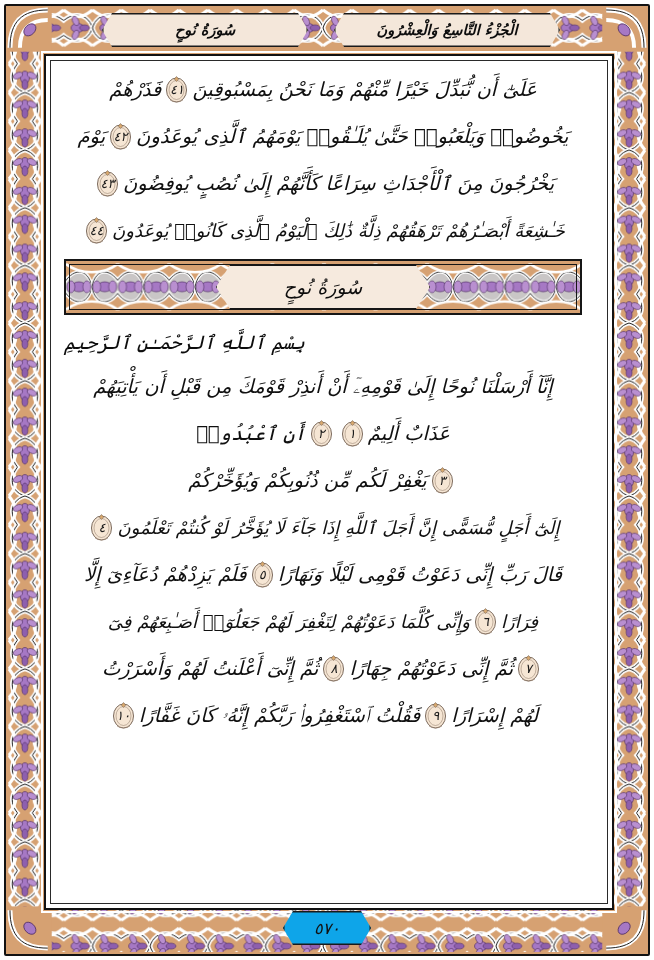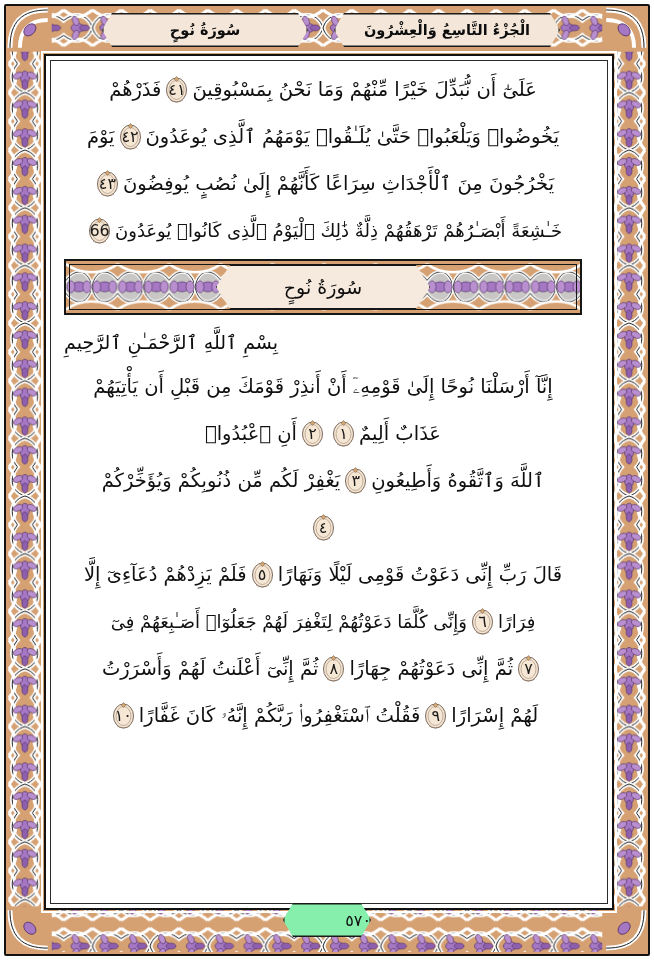--- a/index.html
+++ b/index.html
@@ -10,20 +10,21 @@
     background: #ffffff;
     font-family: "DejaVu Sans", sans-serif;
     overflow: hidden;
   }
 
   .page {
     position: relative;
     width: 654px;
     height: 908px;
     background: #ffffff;
+    font-style: italic;
   }
 
   
   .frame-outer {
     position: absolute;
     left: 4px; top: 4px;
     width: 646px; height: 952px;
     border: 2px solid #121212;
     border-radius: 2px;
     background: #D6A172;
@@ -137,21 +138,21 @@
     justify-content: center;
     width: 25px; height: 29px;
     margin: 0 3px;
     flex: 0 0 auto;
     position: relative;
     vertical-align: middle;
   }
   .ayah-marker svg { position: absolute; inset: 0; }
   .ayah-marker span {
     position: relative;
-    font-size: 16px;
+    font-size: 13px;
     color: #1a1a1a;
     font-family: "DejaVu Sans", sans-serif;
     line-height: 1;
     z-index: 2;
   }
 
   
   .surah-banner {
     position: relative;
     margin: 5px 0 6px 0;
@@ -201,28 +202,28 @@
     white-space: nowrap;
     font-family: "DejaVu Sans", sans-serif;
     letter-spacing: -0.2px;
   }
 
   
   .pagenum-plate {
     position: absolute;
     left: 50%;
     transform: translateX(-50%);
-    bottom: 17px;
+    bottom: 9px;
     width: 88px; height: 34px;
-    background: #86efac;
+    background: #0ea5e9;
     box-shadow: inset 0 0 0 1.5px #1a1a1a;
     clip-path: polygon(10px 0, 78px 0, 88px 17px, 78px 34px, 10px 34px, 0 17px);
     display: flex;
     align-items: center;
-    justify-content: flex-end;
+    justify-content: center;
     z-index: 10;
   }
   .pagenum-text {
     font-size: 16px;
     color: #111;
     direction: rtl;
     font-family: "DejaVu Sans", sans-serif;
   }
 </style>
 </head>
@@ -380,21 +381,21 @@
 
     <div class="ayah-line tight">
       <span>خَـٰشِعَةً أَبْصَـٰرُهُمْ تَرْهَقُهُمْ ذِلَّةٌ ذَٰلِكَ ٱلْيَوْمُ ٱلَّذِى كَانُوا۟ يُوعَدُونَ</span>
       <span class="ayah-marker">
         <svg viewBox="0 0 25 29" xmlns="http://www.w3.org/2000/svg">
           <ellipse cx="12.5" cy="15" rx="10" ry="12" fill="#F6E6D4" stroke="#6b584a" stroke-width="0.9"></ellipse>
           <ellipse cx="12.5" cy="15" rx="7.5" ry="9.5" fill="none" stroke="#9b8775" stroke-width="0.6"></ellipse>
           <path d="M12.5 1.5 l2.2 2.6 -2.2 2.4 -2.2 -2.4 z" fill="#D9A96F" stroke="#6b584a" stroke-width="0.5"></path>
           <path d="M6 25 q6.5 4 13 0" fill="none" stroke="#9b8775" stroke-width="0.7"></path>
         </svg>
-        <span>66</span>
+        <span>٤٤</span>
       </span>
     </div>
 
     <div class="surah-banner">
       <svg class="surah-banner-pattern" viewBox="0 0 518 52" preserveAspectRatio="none" xmlns="http://www.w3.org/2000/svg">
         <defs>
           <pattern id="bband" x="0" y="0" width="52" height="52" patternUnits="userSpaceOnUse">
             <rect width="52" height="52" fill="#D6A172"></rect>
             <path d="M-4 26 C 6 6, 22 6, 26 26 C 22 46, 6 46, -4 26 Z" fill="#C9C6C6" stroke="#ffffff" stroke-width="3.6"></path>
             <path d="M-4 26 C 6 6, 22 6, 26 26 C 22 46, 6 46, -4 26 Z" fill="none" stroke="#1b1b1b" stroke-width="0.9"></path>
@@ -445,34 +446,34 @@
           <ellipse cx="12.5" cy="15" rx="7.5" ry="9.5" fill="none" stroke="#9b8775" stroke-width="0.6"></ellipse>
           <path d="M12.5 1.5 l2.2 2.6 -2.2 2.4 -2.2 -2.4 z" fill="#D9A96F" stroke="#6b584a" stroke-width="0.5"></path>
           <path d="M6 25 q6.5 4 13 0" fill="none" stroke="#9b8775" stroke-width="0.7"></path>
         </svg>
         <span>٢</span>
       </span>
       <span>أَنِ ٱعْبُدُوا۟</span>
     </div>
 
     <div class="ayah-line">
-      <span>ٱللَّهَ وَٱتَّقُوهُ وَأَطِيعُونِ</span>
       <span class="ayah-marker">
         <svg viewBox="0 0 25 29" xmlns="http://www.w3.org/2000/svg">
           <ellipse cx="12.5" cy="15" rx="10" ry="12" fill="#F6E6D4" stroke="#6b584a" stroke-width="0.9"></ellipse>
           <ellipse cx="12.5" cy="15" rx="7.5" ry="9.5" fill="none" stroke="#9b8775" stroke-width="0.6"></ellipse>
           <path d="M12.5 1.5 l2.2 2.6 -2.2 2.4 -2.2 -2.4 z" fill="#D9A96F" stroke="#6b584a" stroke-width="0.5"></path>
           <path d="M6 25 q6.5 4 13 0" fill="none" stroke="#9b8775" stroke-width="0.7"></path>
         </svg>
         <span>٣</span>
       </span>
       <span>يَغْفِرْ لَكُم مِّن ذُنُوبِكُمْ وَيُؤَخِّرْكُمْ</span>
     </div>
 
     <div class="ayah-line tight">
+      <span>إِلَىٰٓ أَجَلٍ مُّسَمًّى إِنَّ أَجَلَ ٱللَّهِ إِذَا جَآءَ لَا يُؤَخَّرُ لَوْ كُنتُمْ تَعْلَمُونَ</span>
       <span class="ayah-marker">
         <svg viewBox="0 0 25 29" xmlns="http://www.w3.org/2000/svg">
           <ellipse cx="12.5" cy="15" rx="10" ry="12" fill="#F6E6D4" stroke="#6b584a" stroke-width="0.9"></ellipse>
           <ellipse cx="12.5" cy="15" rx="7.5" ry="9.5" fill="none" stroke="#9b8775" stroke-width="0.6"></ellipse>
           <path d="M12.5 1.5 l2.2 2.6 -2.2 2.4 -2.2 -2.4 z" fill="#D9A96F" stroke="#6b584a" stroke-width="0.5"></path>
           <path d="M6 25 q6.5 4 13 0" fill="none" stroke="#9b8775" stroke-width="0.7"></path>
         </svg>
         <span>٤</span>
       </span>
     </div>

